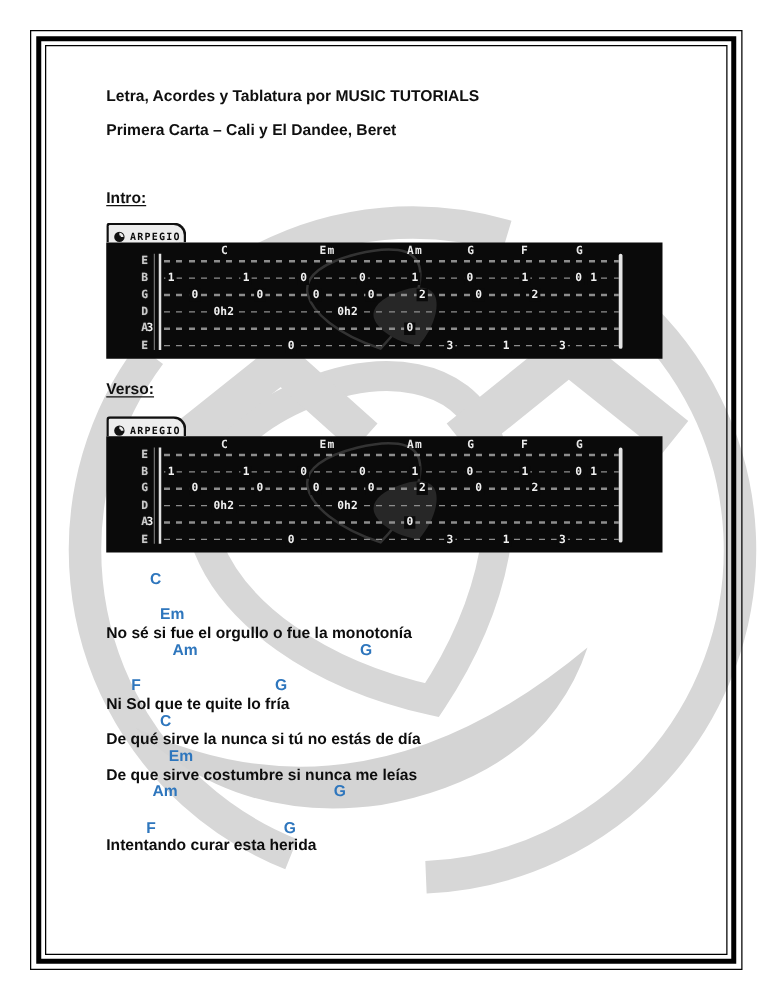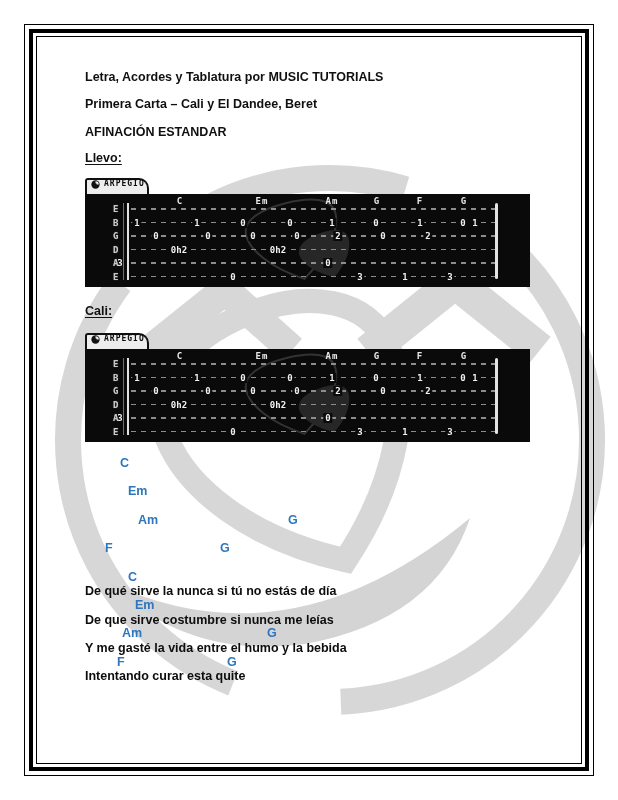--- a/index.html
+++ b/index.html
@@ -25,21 +25,21 @@
   .sec-intro{top:151px;}
   .sec-verso{top:304px;}
 
   
   .tabfig{position:absolute;left:85px;width:445px;}
   .tabfig.f1{top:178px;}
   .tabfig.f2{top:333px;}
   .tab-label{
     position:relative;height:16px;width:64px;background:#ededed;
     border:2px solid #101010;border-bottom:none;border-radius:3px 10px 0 0;
-    display:flex;align-items:flex-start;gap:4px;padding:0 4px;box-sizing:border-box;
+    display:flex;align-items:flex-end;gap:4px;padding:0 4px;box-sizing:border-box;
   }
   .tab-label .txt{
     font-family:"DejaVu Sans Mono",monospace;font-size:8px;font-weight:bold;
     letter-spacing:1px;color:#0d0d0d;line-height:8px;
   }
   .tab-box{position:relative;width:445px;height:93px;background:#0a0a0a;overflow:hidden;}
   .chord-label{
     position:absolute;top:2px;transform:translateX(-50%);
     color:#e9e9e9;font-family:"DejaVu Sans Mono",monospace;
     font-size:9px;font-weight:bold;letter-spacing:1px;z-index:3;
@@ -89,23 +89,22 @@
   <path d="M108 582 Q 290 668 470 518 Q 436 620 305 644 Q 188 660 108 582 Z" fill="#d4d4d4"></path>
 </svg>
 
 <div class="b1"></div>
 <div class="b2"></div>
 <div class="b3"></div>
 
 <div class="content">
   <div class="h t2">Primera Carta – Cali y El Dandee, Beret</div>
   <div class="h t1">Letra, Acordes y Tablatura por MUSIC TUTORIALS</div>
-  <div class="h t3">AFINACIÓN ESTANDAR</div>
-
-  <div class="h sec sec-intro">Llevo:</div>
+
+  <div class="h sec sec-intro">Intro:</div>
   <div class="tabfig f1" id="tab1">
       <div class="tab-label">
         <span>
           <svg width="9" height="9" viewBox="0 0 10 10" style="display:block">
             <circle cx="5" cy="5" r="4.6" fill="#111"></circle>
             <path d="M5 1.3 A3.7 3.7 0 0 1 8.7 5 L6.4 5 A1.4 1.4 0 0 0 5 3.6 Z" fill="#ededed"></path>
           </svg>
         </span>
         <span class="txt">ARPEGIO</span>
       </div>
@@ -155,21 +154,21 @@
         <span class="note" style="left: 298px; top: 42px;">0</span>
         <span class="note" style="left: 320px; top: 82.5px;">1</span>
         <span class="note" style="left: 335px; top: 28.5px;">1</span>
         <span class="note" style="left: 343px; top: 42px;">2</span>
         <span class="note" style="left: 365px; top: 82.5px;">3</span>
         <span class="note" style="left: 378px; top: 28.5px;">0</span>
         <span class="note" style="left: 390px; top: 28.5px;">1</span>
       </div>
     </div>
 
-  <div class="h sec sec-verso">Cali:</div>
+  <div class="h sec sec-verso">Verso:</div>
   <div class="tabfig f2" id="tab2">
       <div class="tab-label">
         <span>
           <svg width="9" height="9" viewBox="0 0 10 10" style="display:block">
             <circle cx="5" cy="5" r="4.6" fill="#111"></circle>
             <path d="M5 1.3 A3.7 3.7 0 0 1 8.7 5 L6.4 5 A1.4 1.4 0 0 0 5 3.6 Z" fill="#ededed"></path>
           </svg>
         </span>
         <span class="txt">ARPEGIO</span>
       </div>
@@ -225,41 +224,42 @@
         <span class="note" style="left: 390px; top: 28.5px;">1</span>
       </div>
     </div>
 
   <div class="lyrics" id="lyrics">
       <div class="lunit">
         <span class="lchord" style="left: 35px;">C</span>
       </div>
       <div class="lunit">
         <span class="lchord" style="left: 43px;">Em</span>
+        <div class="ltext">No sé si fue el orgullo o fue la monotonía</div>
       </div>
       <div class="lunit">
         <span class="lchord" style="left: 53px;">Am</span>
         <span class="lchord" style="left: 203px;">G</span>
       </div>
       <div class="lunit">
         <span class="lchord" style="left: 20px;">F</span>
         <span class="lchord" style="left: 135px;">G</span>
+        <div class="ltext">Ni Sol que te quite lo fría</div>
       </div>
       <div class="lunit">
         <span class="lchord" style="left: 43px;">C</span>
         <div class="ltext">De qué sirve la nunca si tú no estás de día</div>
       </div>
       <div class="lunit">
         <span class="lchord" style="left: 50px;">Em</span>
         <div class="ltext">De que sirve costumbre si nunca me leías</div>
       </div>
       <div class="lunit">
         <span class="lchord" style="left: 37px;">Am</span>
         <span class="lchord" style="left: 182px;">G</span>
-        <div class="ltext">Y me gasté la vida entre el humo y la bebida</div>
       </div>
       <div class="lunit">
         <span class="lchord" style="left: 32px;">F</span>
         <span class="lchord" style="left: 142px;">G</span>
-        <div class="ltext">Intentando curar esta quite</div>
+        <div class="ltext">Intentando curar esta herida</div>
       </div>
     </div>
 </div>
 
 </body></html>

